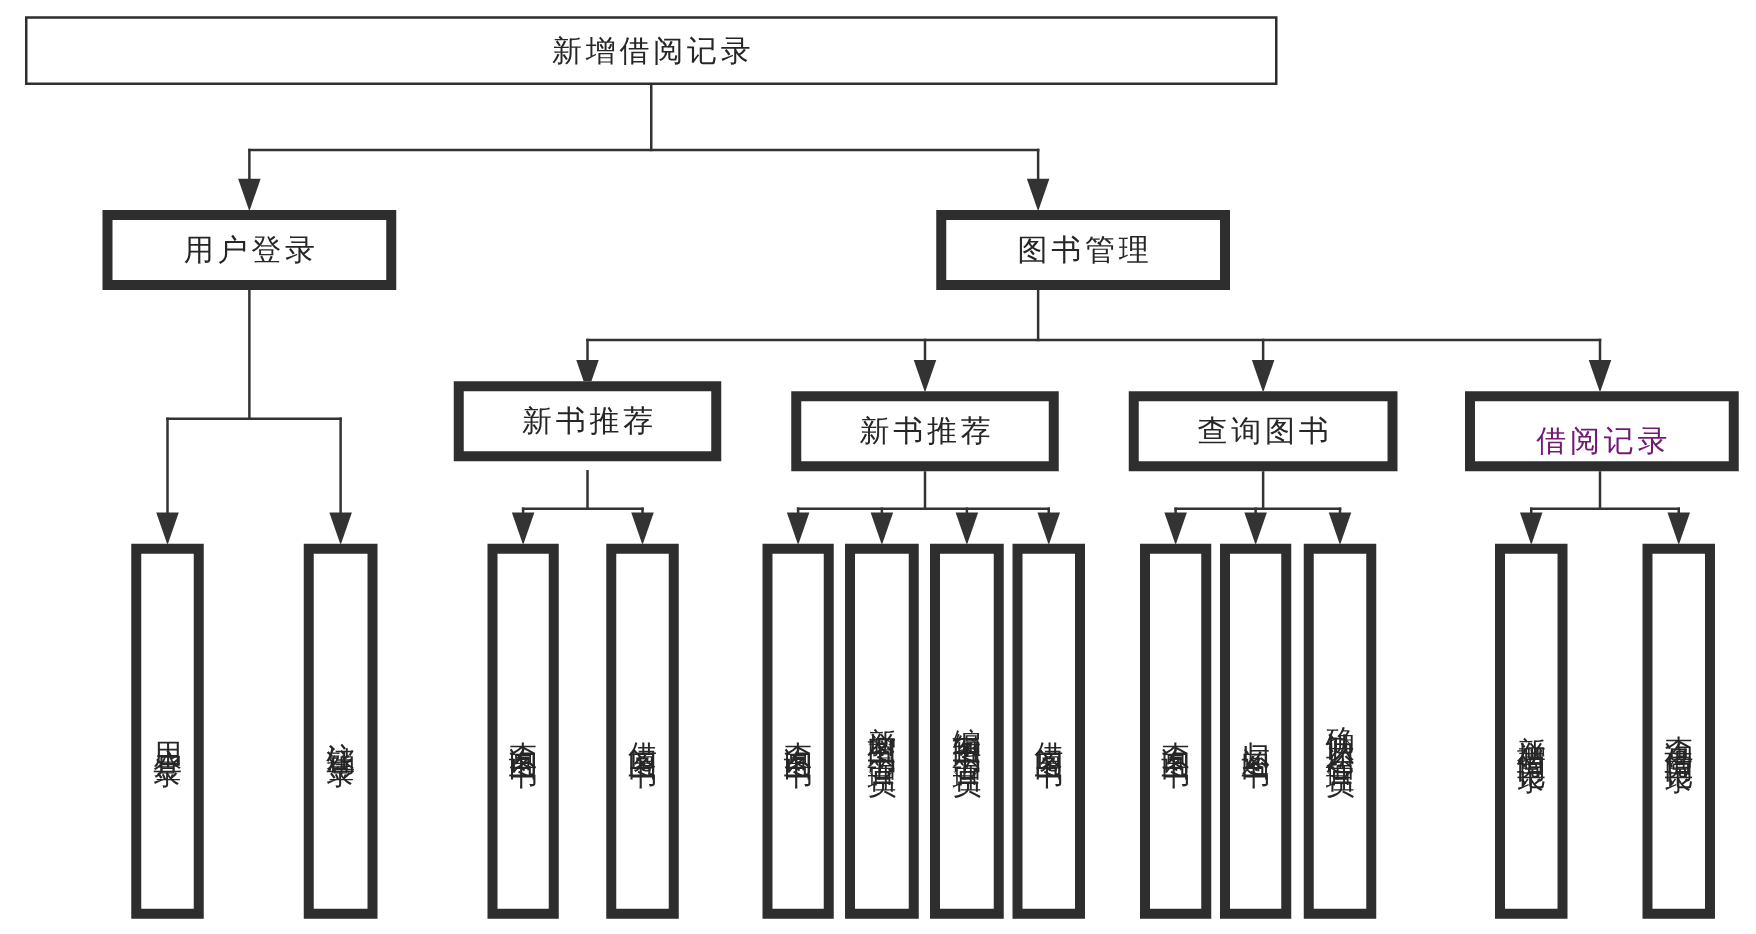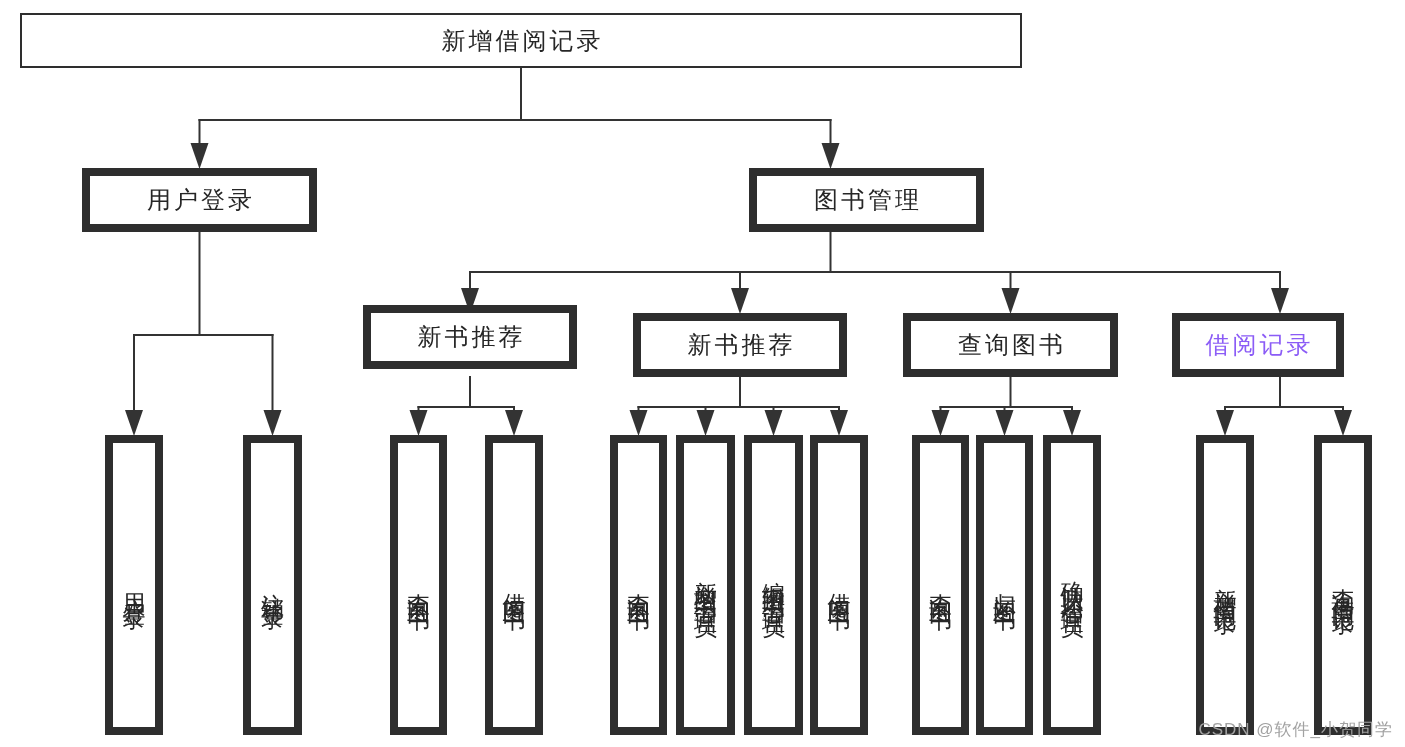--- a/index.html
+++ b/index.html
@@ -116,21 +116,21 @@
       </div>
       <div class="node lv3" style="left: 363px; top: 305px; width: 214px; height: 64px; border-color: rgb(46, 46, 46); background: rgb(255, 255, 255); color: rgb(38, 38, 38);">
         <span class="lbl">新书推荐</span>
       </div>
       <div class="node lv3" style="left: 633px; top: 313px; width: 214px; height: 64px; border-color: rgb(46, 46, 46); background: rgb(255, 255, 255); color: rgb(38, 38, 38);">
         <span class="lbl">新书推荐</span>
       </div>
       <div class="node lv3" style="left: 903px; top: 313px; width: 215px; height: 64px; border-color: rgb(46, 46, 46); background: rgb(255, 255, 255); color: rgb(38, 38, 38);">
         <span class="lbl">查询图书</span>
       </div>
-      <div class="node lv3" style="left: 1172px; top: 313px; width: 172px; height: 64px; border-color: rgb(46, 46, 46); background: rgb(255, 255, 255); color: #8b5cf6;">
+      <div class="node lv3" style="left: 1172px; top: 313px; width: 219px; height: 64px; border-color: rgb(46, 46, 46); background: rgb(255, 255, 255); color: #701a75; align-items: flex-end;">
         <span class="lbl">借阅记录</span>
       </div>
       <div class="node lv4 vertical" style="left: 105px; top: 435px; width: 58px; height: 300px; border-color: rgb(46, 46, 46); background: rgb(255, 255, 255); color: rgb(38, 38, 38);">
         <span class="lbl">用户登录</span>
       </div>
       <div class="node lv4 vertical" style="left: 243px; top: 435px; width: 59px; height: 300px; border-color: rgb(46, 46, 46); background: rgb(255, 255, 255); color: rgb(38, 38, 38);">
         <span class="lbl">注销登录</span>
       </div>
       <div class="node lv4 vertical" style="left: 390px; top: 435px; width: 57px; height: 300px; border-color: rgb(46, 46, 46); background: rgb(255, 255, 255); color: rgb(38, 38, 38);">
         <span class="lbl">查询图书</span>
@@ -159,14 +159,13 @@
       <div class="node lv4 vertical" style="left: 1043px; top: 435px; width: 58px; height: 300px; border-color: rgb(46, 46, 46); background: rgb(255, 255, 255); color: rgb(38, 38, 38);">
         <span class="lbl">确认归还（管理员）</span>
       </div>
       <div class="node lv4 vertical" style="left: 1196px; top: 435px; width: 58px; height: 300px; border-color: rgb(46, 46, 46); background: rgb(255, 255, 255); color: rgb(38, 38, 38);">
         <span class="lbl">新增借阅记录</span>
       </div>
       <div class="node lv4 vertical" style="left: 1314px; top: 435px; width: 58px; height: 300px; border-color: rgb(46, 46, 46); background: rgb(255, 255, 255); color: rgb(38, 38, 38);">
         <span class="lbl">查询借阅记录</span>
       </div>
     </div>
-  <div class="watermark" style="color: rgb(162, 162, 162);">CSDN @软件_小贺同学</div>
 </div>
 
 </body></html>

